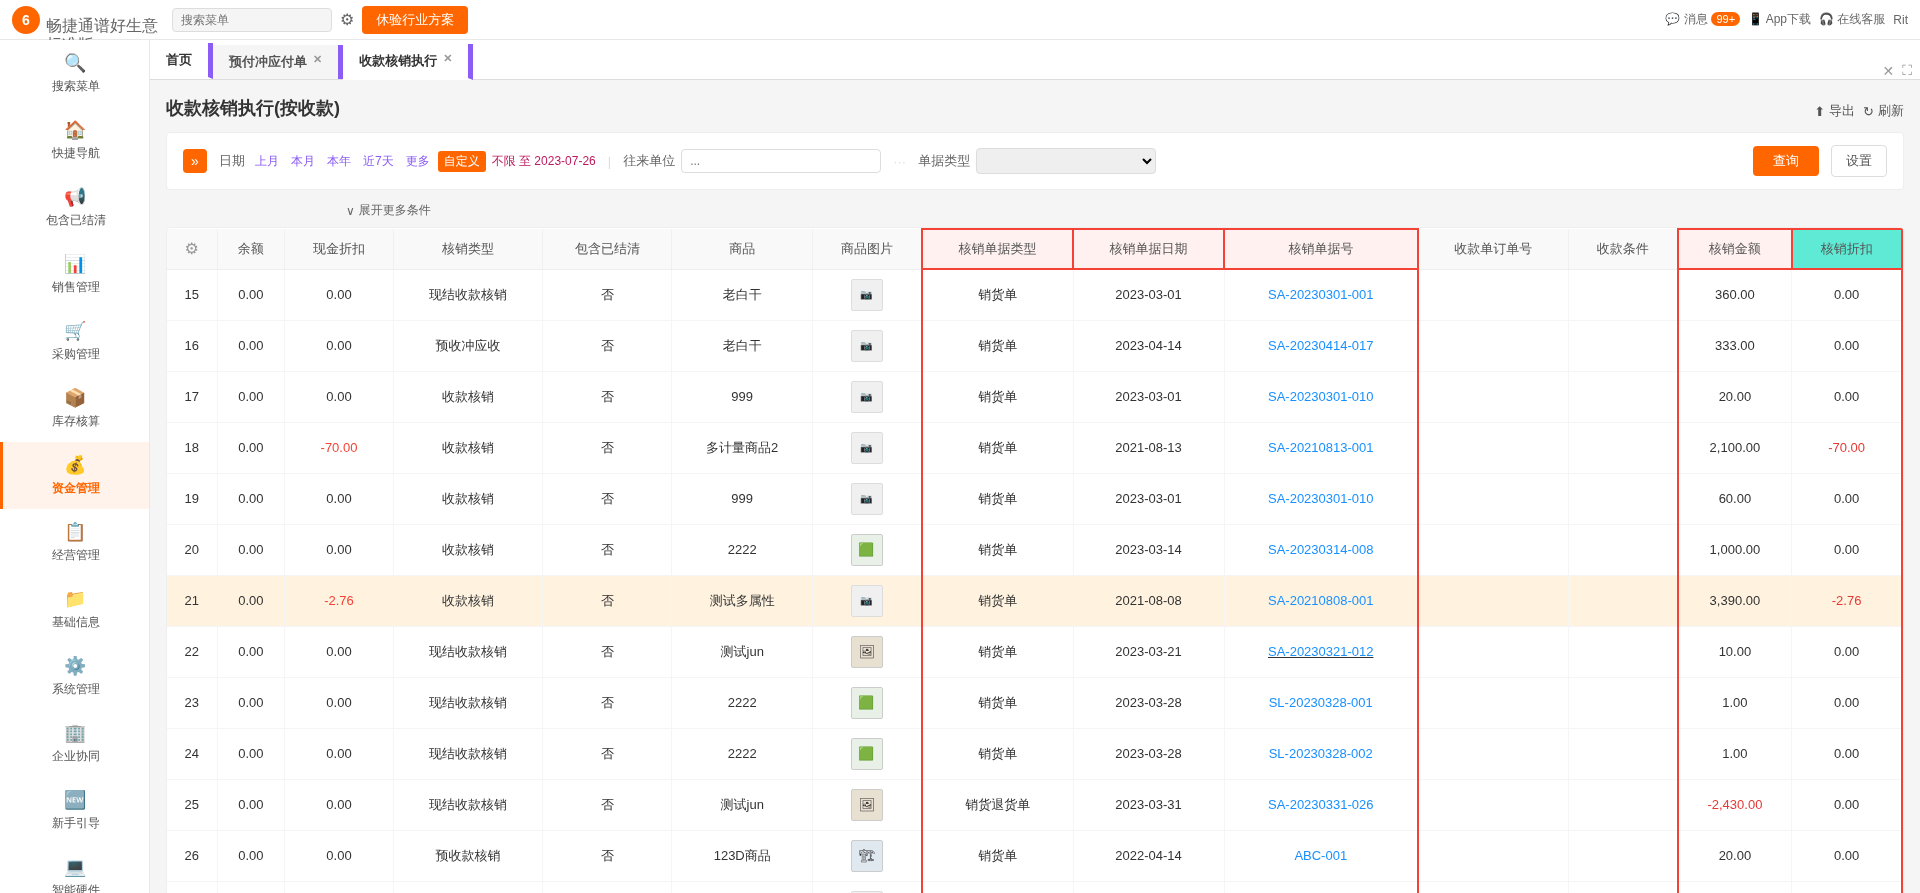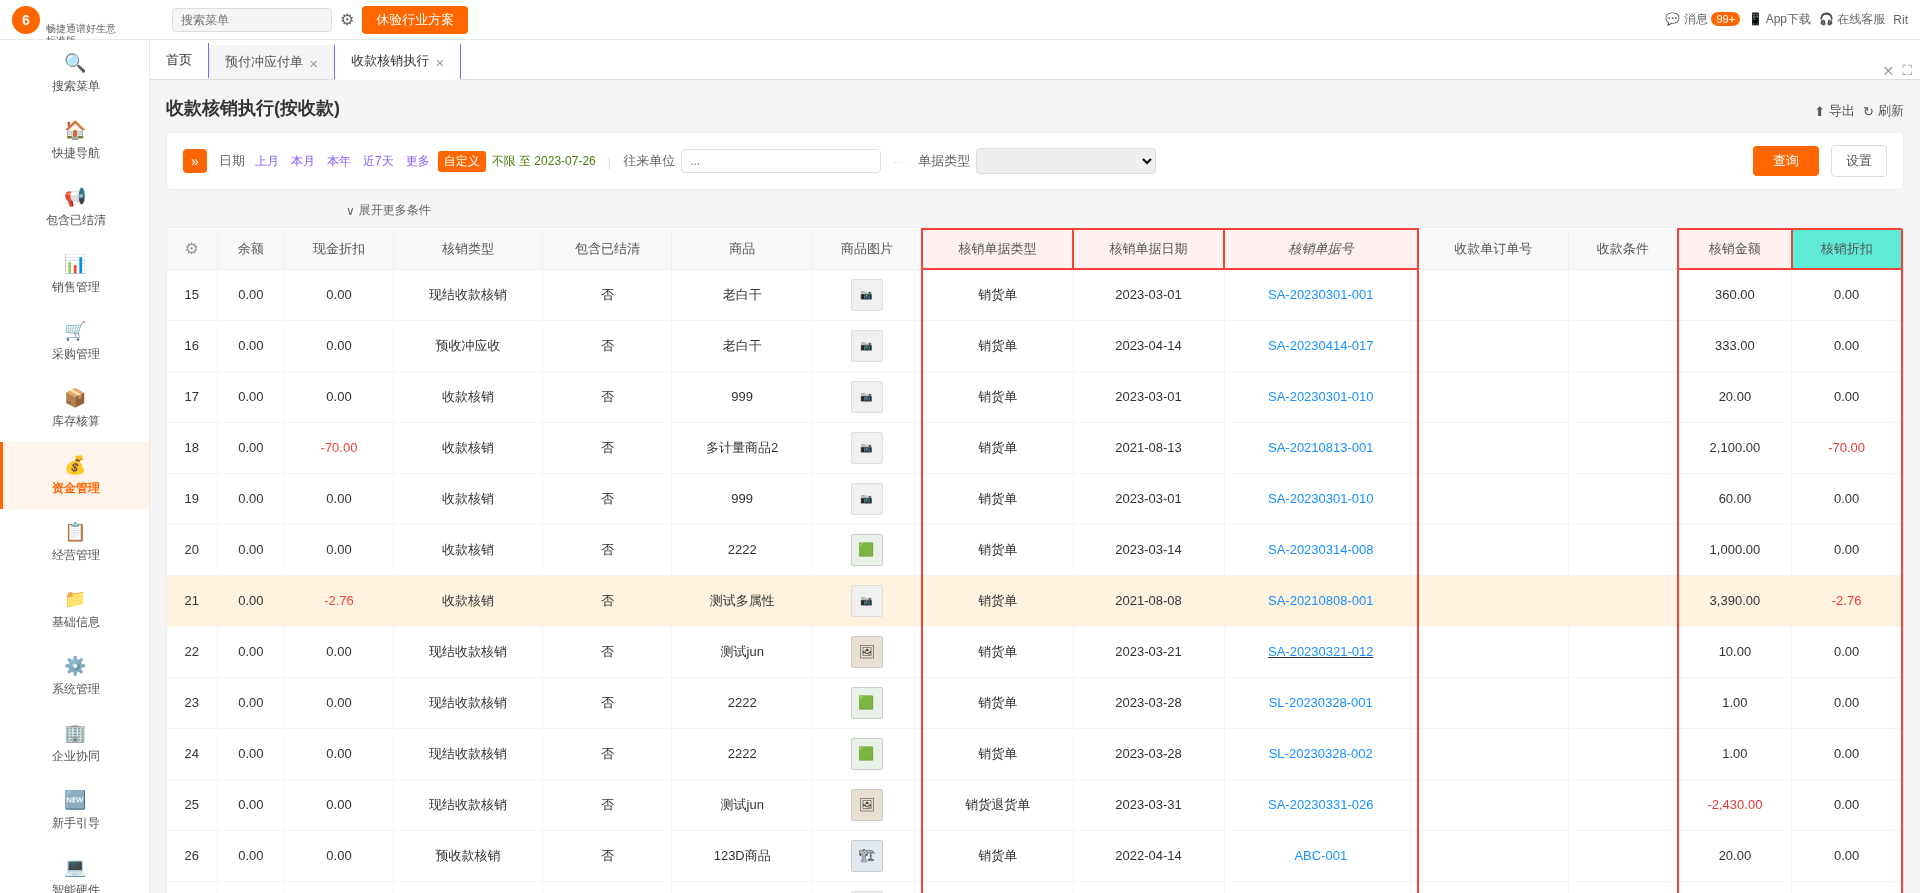--- a/index.html
+++ b/index.html
@@ -2,21 +2,21 @@
 <html><head>
   <meta charset="utf-8">
   <style>
     * { box-sizing: border-box; margin: 0; padding: 0; }
     body { font-family: 'Microsoft YaHei', Arial, sans-serif; font-size: 13px; background: #f5f5f5; color: #333; }
 
     
     .top-bar { height: 40px; background: #fff; border-bottom: 1px solid #e8e8e8; display: flex; align-items: center; padding: 0 12px; gap: 10px; }
     .top-bar-logo { display: flex; align-items: center; gap: 6px; width: 150px; }
     .logo-icon { width: 28px; height: 28px; background: #f60; border-radius: 50%; display: flex; align-items: center; justify-content: center; color: white; font-weight: bold; font-size: 14px; }
-    .logo-text { font-size: 10px; color: #666; line-height: 1.2; margin-top: 31px; }
+    .logo-text { font-size: 16px; color: #666; line-height: 1.2; margin-top: 31px; }
     .top-bar-center { flex: 1; display: flex; align-items: center; gap: 8px; }
     .breadcrumb-input { background: #f5f5f5; border: 1px solid #ddd; border-radius: 4px; padding: 4px 8px; font-size: 12px; color: #999; width: 160px; }
     .settings-icon-btn { color: #666; cursor: pointer; font-size: 16px; }
     .industry-btn { background: #f60; color: white; border: none; border-radius: 4px; padding: 5px 14px; font-size: 13px; cursor: pointer; }
     .top-bar-right { display: flex; align-items: center; gap: 8px; font-size: 12px; color: #666; }
     .badge { background: #f60; color: white; border-radius: 8px; padding: 1px 5px; font-size: 11px; }
     .top-bar-right span { cursor: pointer; }
 
     
     .app-layout { display: flex; height: calc(100vh - 40px); }
@@ -25,21 +25,21 @@
     .sidebar { width: 150px; background: white; border-right: 1px solid #e8e8e8; display: flex; flex-direction: column; }
     .sidebar-item { display: flex; flex-direction: column; align-items: center; padding: 12px 8px; cursor: pointer; gap: 4px; font-size: 12px; color: #555; border-left: 3px solid transparent; }
     .sidebar-item.active { background: #fff3eb; color: #f60; border-left-color: #f60; font-weight: bold; }
     .sidebar-icon { font-size: 18px; }
 
     
     .main-content { flex: 1; display: flex; flex-direction: column; overflow: hidden; }
 
     
     .tab-bar { height: 40px; background: #fff; border-bottom: 1px solid #ddd; display: flex; align-items: flex-end; padding-left: 0; }
-    .tab { padding: 8px 16px; font-size: 13px; cursor: pointer; color: #555; border-right: 1px solid #8b5cf6; background: #f5f5f5; display: flex; align-items: flex-end; gap: 6px; }
+    .tab { padding: 8px 16px; font-size: 13px; cursor: pointer; color: #555; border-right: 5px solid #8b5cf6; background: #f5f5f5; display: flex; align-items: flex-start; gap: 6px; font-weight: bold; }
     .tab.active { background: white; color: #333; border-bottom: 2px solid white; margin-bottom: -1px; }
     .tab-home { background: white; color: #333; border-bottom: 2px solid white; }
     .tab-close { font-size: 11px; color: #999; cursor: pointer; }
     .tab-bar-actions { margin-left: auto; display: flex; align-items: center; padding: 0 8px; gap: 8px; }
     .tab-bar-btn { font-size: 14px; color: #999; cursor: pointer; }
 
     
     .page-area { flex: 1; overflow: auto; padding: 16px; background: #f5f5f5; }
 
     
@@ -49,21 +49,21 @@
     .action-btn { display: flex; align-items: center; gap: 4px; font-size: 13px; color: #555; cursor: pointer; }
 
     
     .filter-bar { background: white; border-radius: 4px; padding: 12px 16px; margin-bottom: 12px; display: flex; flex-wrap: wrap; align-items: center; gap: 12px; border: 1px solid #eee; }
     .filter-expand-btn { width: 24px; height: 24px; background: #f60; color: white; border: none; border-radius: 4px; cursor: pointer; font-size: 14px; }
     .filter-item { display: flex; align-items: center; gap: 6px; }
     .filter-label { color: #666; font-size: 13px; }
     .filter-date-btns { display: flex; gap: 4px; align-items: center; }
     .date-btn { font-size: 12px; color: #8b5cf6; cursor: pointer; padding: 2px 4px; }
     .date-custom { background: #f60; color: white; border-radius: 3px; padding: 2px 6px; font-size: 12px; }
-    .date-range { color: #4d7c0f; font-size: 12px; }
+    .date-range { color: #be185d; font-size: 12px; }
     .filter-divider { color: #ddd; }
     .filter-input { border: 1px solid #ddd; border-radius: 4px; padding: 4px 8px; font-size: 12px; width: 200px; }
     .filter-select { border: 1px solid #ddd; border-radius: 4px; padding: 4px 8px; font-size: 12px; width: 180px; }
     .query-btn { background: #f60; color: white; border: none; border-radius: 4px; padding: 6px 20px; font-size: 13px; cursor: pointer; margin-left: auto; }
     .settings-btn { border: 1px solid #ddd; background: white; color: #555; border-radius: 4px; padding: 6px 14px; font-size: 13px; cursor: pointer; }
     .expand-more { display: flex; align-items: center; gap: 4px; color: #666; font-size: 12px; cursor: pointer; margin-top: 4px; }
 
     
     .table-container { background: white; border-radius: 4px; border: 1px solid #eee; overflow: auto; }
     table { width: 100%; border-collapse: collapse; font-size: 13px; }
@@ -247,21 +247,21 @@
             <tr>
               <th><span class="settings-gear">⚙</span></th>
               <th>余额</th>
               <th>现金折扣</th>
               <th>核销类型</th>
               <th>包含已结清</th>
               <th>商品</th>
               <th>商品图片</th>
               <th style="border: 2px solid #f44336; background: #fff1f0;">核销单据类型</th>
               <th style="border: 2px solid #f44336; background: #fff1f0;">核销单据日期</th>
-              <th style="border: 2px solid #f44336; background: #fff1f0; font-style: italic;">核销单据号</th>
+              <th style="border: 2px solid #f44336; background: #fff1f0;">核销单据号</th>
               <th>收款单订单号</th>
               <th>收款条件</th>
               <th style="border: 2px solid #f44336; background: #fff1f0;">核销金额</th>
               <th style="border: 2px solid #f44336; background: #5eead4;">核销折扣</th>
             </tr>
           </thead>
           <tbody id="table-body">
           <tr>
       <td>15</td>
       <td>0.00</td>

